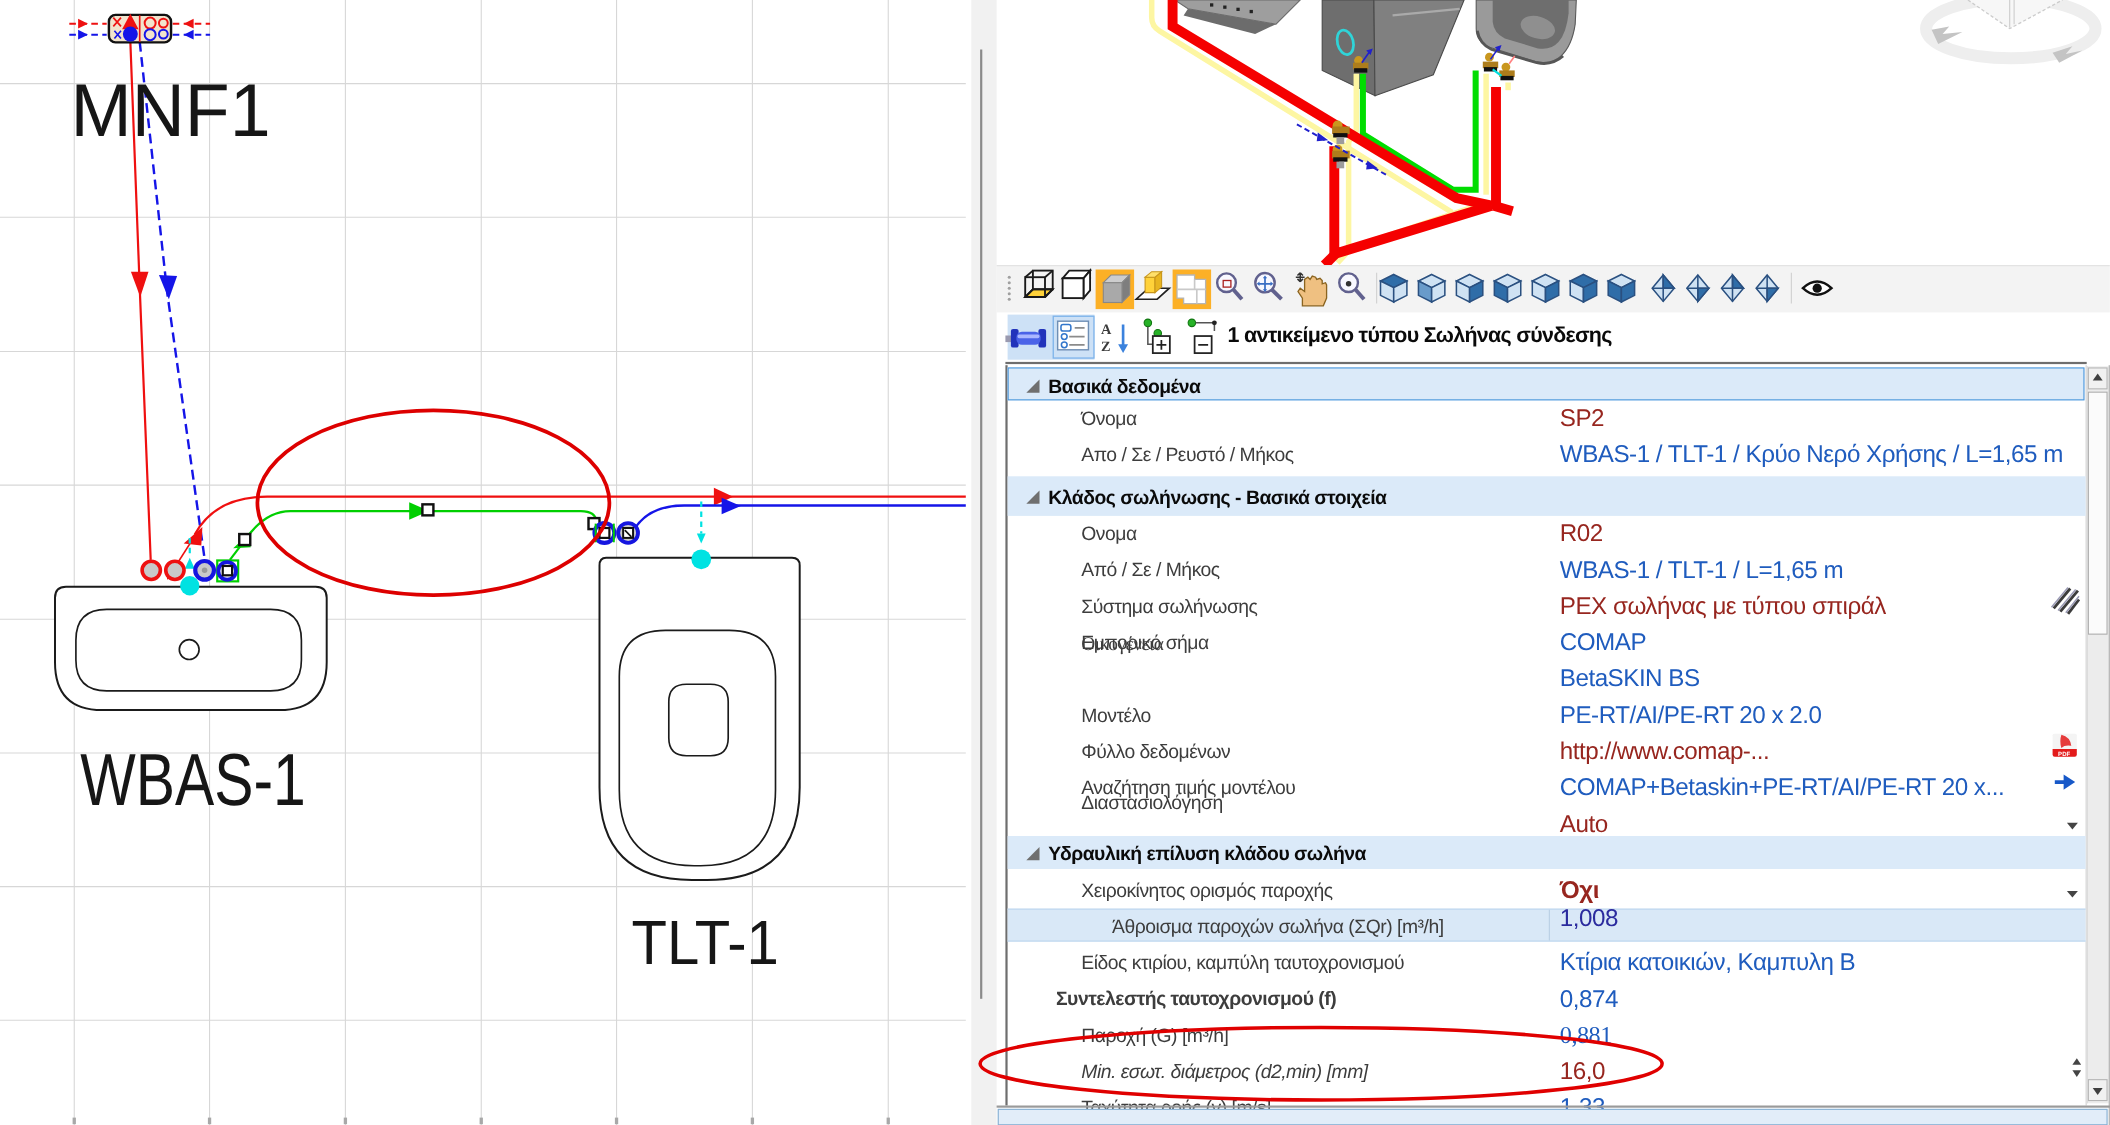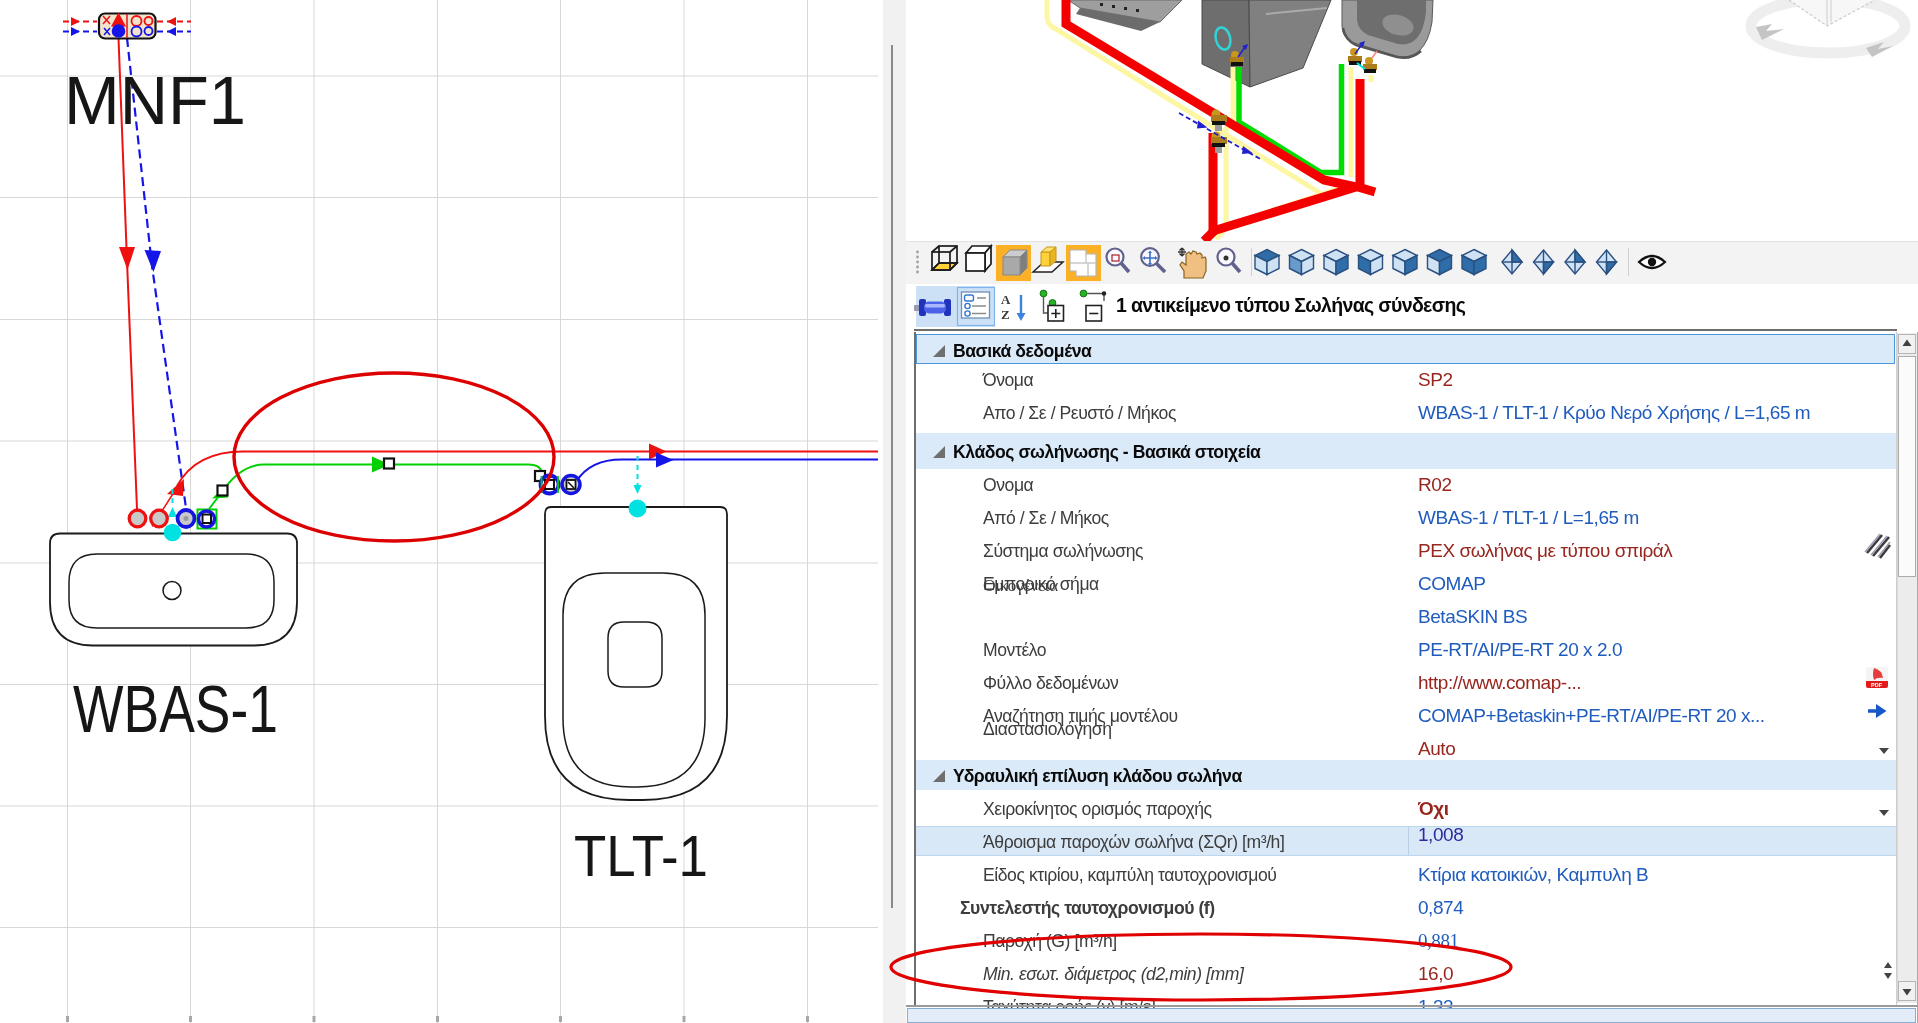--- a/index.html
+++ b/index.html
@@ -1,20 +1,20 @@
 <!DOCTYPE html>
 <html><head>
 <meta charset="utf-8">
 <style>
   html,body{margin:0;padding:0;}
   body{width:1918px;height:1023px;position:relative;background:#ffffff;overflow:hidden;
        font-family:"Liberation Sans", sans-serif;}
   .abs{position:absolute;}
   .lbl{position:absolute;color:#3d3d3d;font-size:17.6px;letter-spacing:-0.45px;line-height:22px;white-space:nowrap;}
-  .val{position:absolute;font-size:19px;letter-spacing:-0.45px;line-height:22px;white-space:nowrap;}
+  .val{position:absolute;font-size:22px;letter-spacing:-0.45px;line-height:22px;white-space:nowrap;}
   .cat{position:absolute;color:#0a0a0a;font-weight:bold;font-size:17.6px;letter-spacing:-0.45px;line-height:22px;white-space:nowrap;}
   .vblue{color:#1f5cbe;}
   .vred{color:#97261f;}
   .vnavy{color:#2b2b9e;}
 </style>
 </head>
 <body>
 <svg class="abs" style="left:0;top:0;" width="906" height="1023" viewBox="0 0 906 1023">
 
   <g stroke="#d7d7d7" stroke-width="1">
@@ -436,21 +436,21 @@
 <div class="lbl" style="left:983px;top:639px;">Μοντέλο</div>
 <div class="val vblue" style="left:1418px;top:639px;">PE-RT/AI/PE-RT 20 x 2.0</div>
 <div class="lbl" style="left:983px;top:672px;">Φύλλο δεδομένων</div>
 <div class="val vred" style="left:1418px;top:672px;">http://www.comap-...</div>
 <div class="lbl" style="left:983px;top:705px;">Αναζήτηση τιμής μοντέλου</div>
 <div class="val vblue" style="left:1418px;top:705px;">COMAP+Betaskin+PE-RT/AI/PE-RT 20 x...</div>
 <div class="lbl" style="left:983px;top:718px;">Διαστασιολόγηση</div>
 <div class="val vred" style="left:1418px;top:738px;">Auto</div>
 <div class="lbl" style="left:983px;top:798px;">Χειροκίνητος ορισμός παροχής</div>
 <div class="val vred" style="left:1418px;top:798px;font-weight:bold;">Όχι</div>
-<div class="lbl" style="left:983px;top:831px;">Άθροισμα παροχών σωλήνα (ΣQr) [m³/h]</div>
+<div class="lbl" style="left:1011px;top:831px;">Άθροισμα παροχών σωλήνα (ΣQr) [m³/h]</div>
 <div class="val vnavy" style="left:1418px;top:824px;">1,008</div>
 <div class="lbl" style="left:983px;top:864px;">Είδος κτιρίου, καμπύλη ταυτοχρονισμού</div>
 <div class="val vblue" style="left:1418px;top:864px;">Κτίρια κατοικιών, Καμπυλη Β</div>
 <div class="lbl" style="left:960px;top:897px;font-weight:bold;">Συντελεστής ταυτοχρονισμού (f)</div>
 <div class="val vblue" style="left:1418px;top:897px;">0,874</div>
 <div class="lbl" style="left:983px;top:930px;">Παροχή (G) [m³/h]</div>
 <div class="val vblue" style="left:1418px;top:930px;font-family:Liberation Serif, serif;">0,881</div>
 <div class="lbl" style="left:983px;top:963px;font-style:italic;">Min. εσωτ. διάμετρος (d2,min) [mm]</div>
 <div class="val vred" style="left:1418px;top:963px;">16,0</div>
 <div class="lbl" style="left:983px;top:996px;">Ταχύτητα ροής (v) [m/s]</div>

